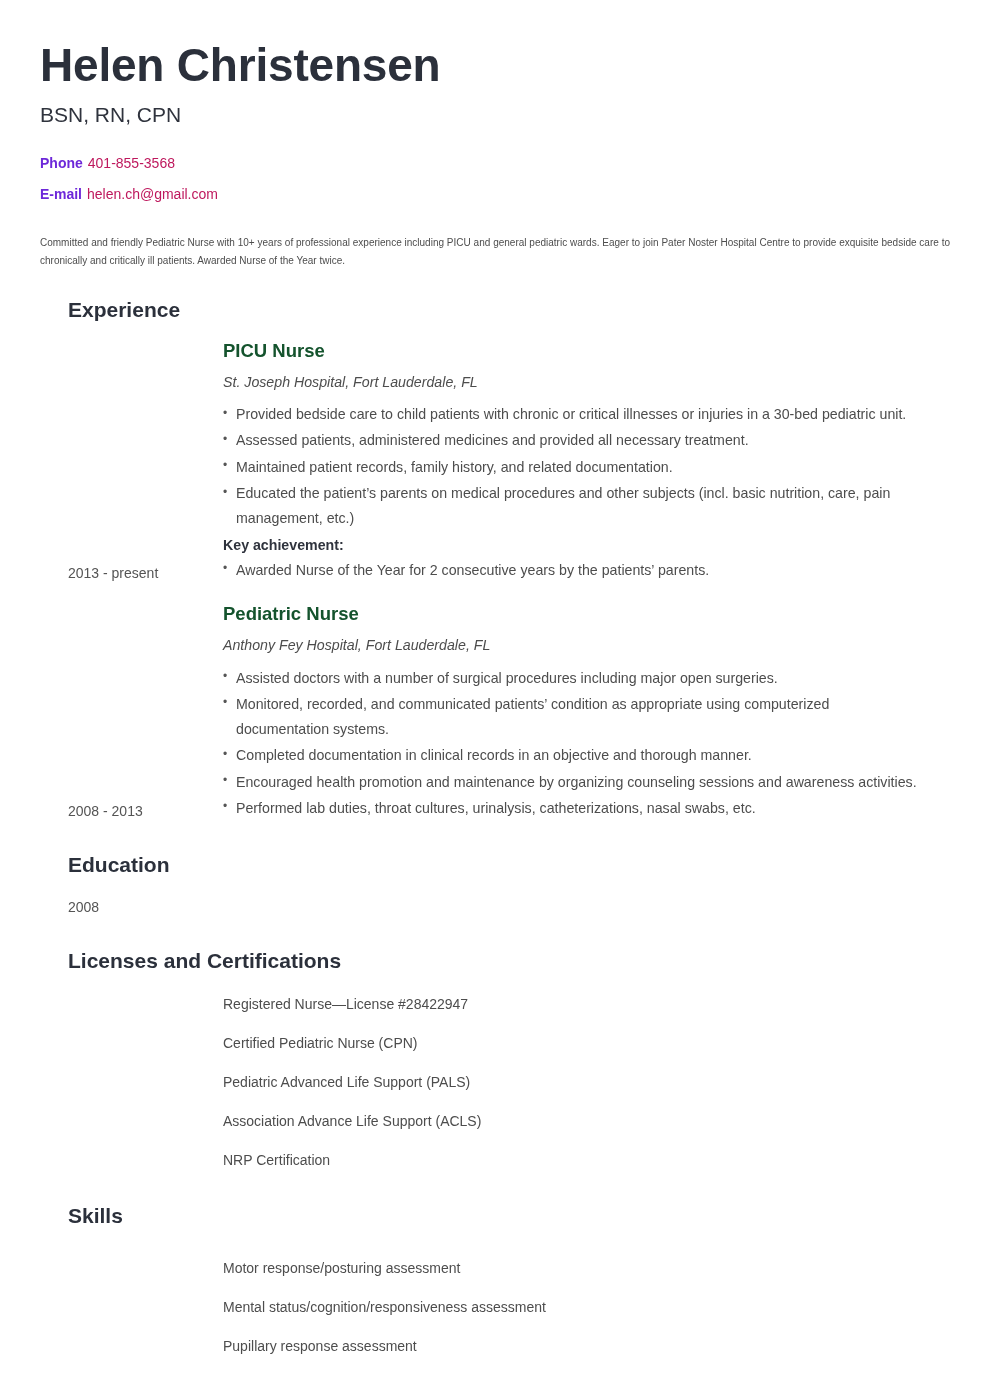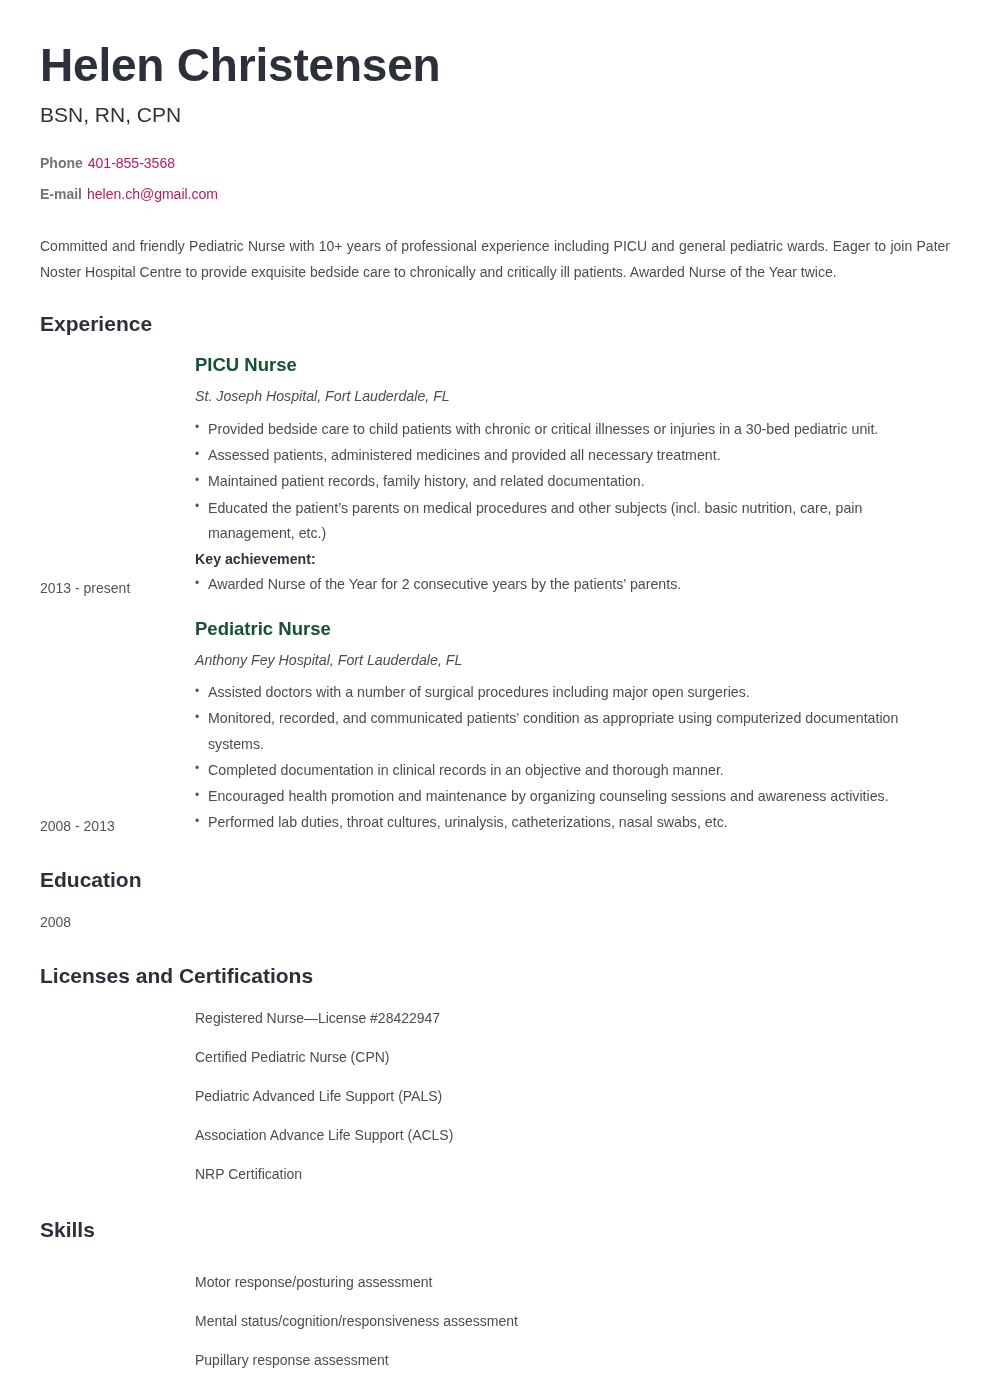--- a/index.html
+++ b/index.html
@@ -42,37 +42,37 @@
   }
 
   .contact-row {
     font-size: 14px;
     line-height: 1.45;
     margin-bottom: 11px;
     color: #5a5a5a;
   }
   .contact-label {
     font-weight: bold;
-    color: #737373;
+    color: #6d28d9;
     margin-right: 5px;
   }
   .contact-value { color: #be185d; }
 
   
   .summary {
     margin-top: 30px;
-    font-size: 14px;
+    font-size: 10px;
     line-height: 1.82;
     color: #4d4d4d;
     text-align: justify;
     width: 910px;
   }
 
   
-  .section { margin-top: 26px; }
+  .section { margin-top: 26px; margin-left: 28px; }
   .section-title {
     font-size: 21px;
     font-weight: bold;
     color: #2b303b;
     line-height: 1.2;
     margin-bottom: 17px;
   }
 
   
   .entry {

